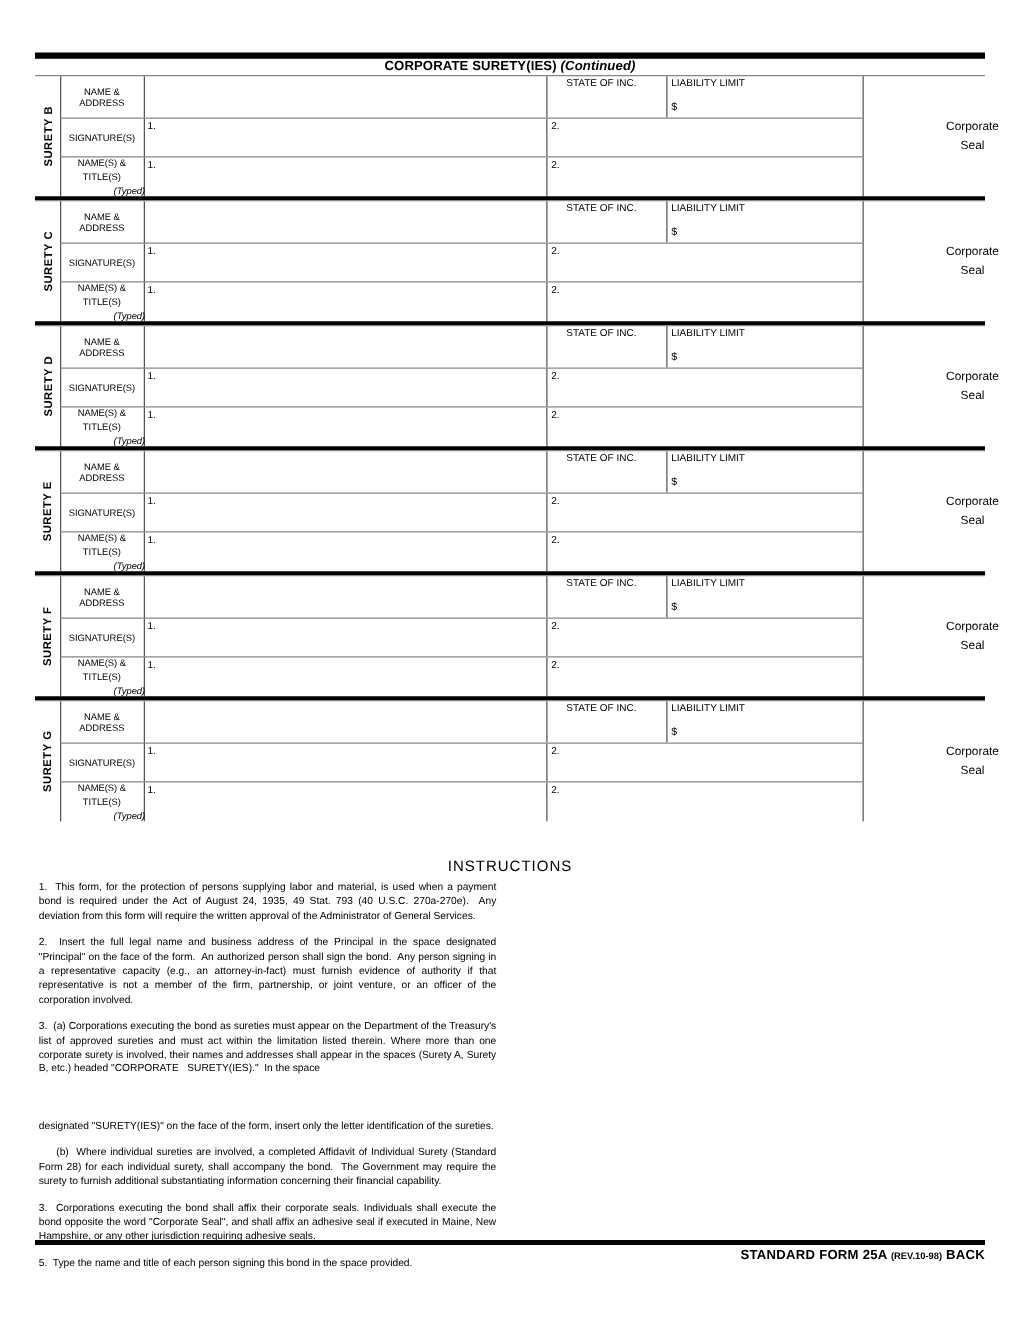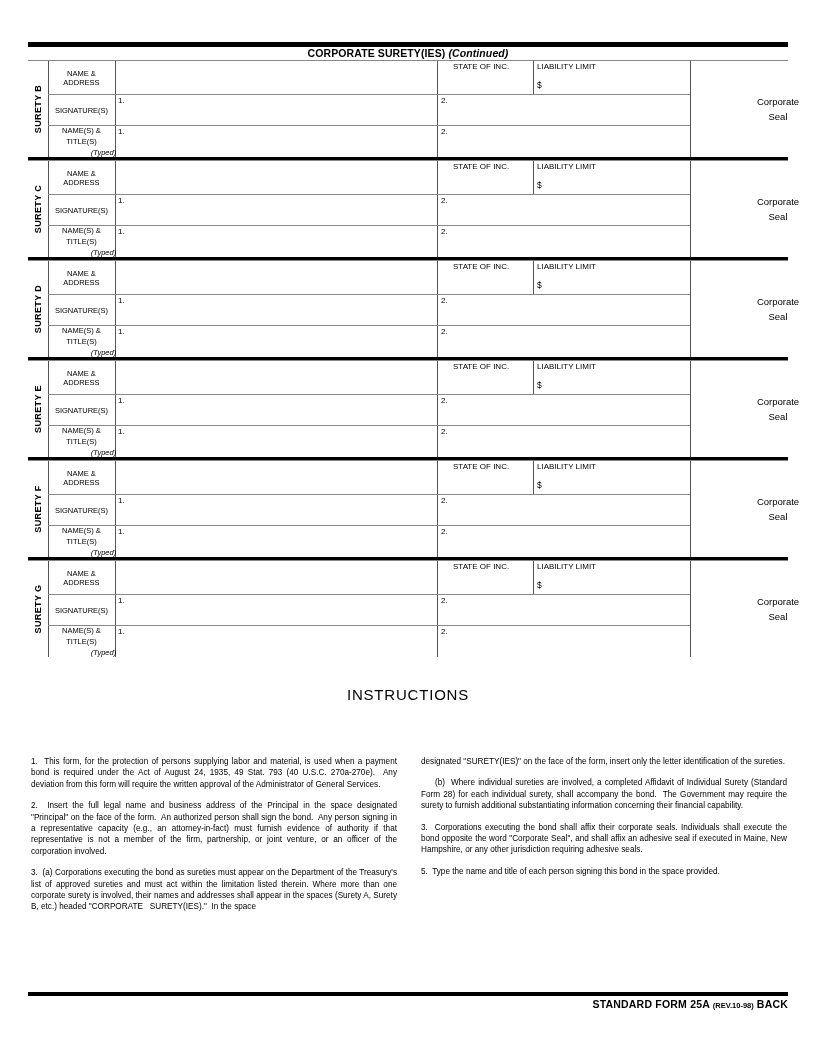--- a/index.html
+++ b/index.html
@@ -217,31 +217,32 @@
     margin-left: 39px;
   }
 
   
   .instr-title {
     position: absolute;
     left: 0;
     top: 686px;
     width: 760px;
     text-align: center;
-    font-size: 15px;
+    font-size: 12px;
     letter-spacing: 0.8px;
   }
 
   .instr-cols {
     position: absolute;
     left: 3px;
-    top: 756px;
+    top: 704px;
     width: 757px;
     display: flex;
     gap: 24px;
+    flex-direction: column;
   }
   .instr-col {
     width: 366px;
   }
   .instr-p {
     font-size: 8.2px;
     line-height: 11.4px;
     text-align: justify;
     margin: 0 0 10px 0;
     white-space: pre-wrap;

